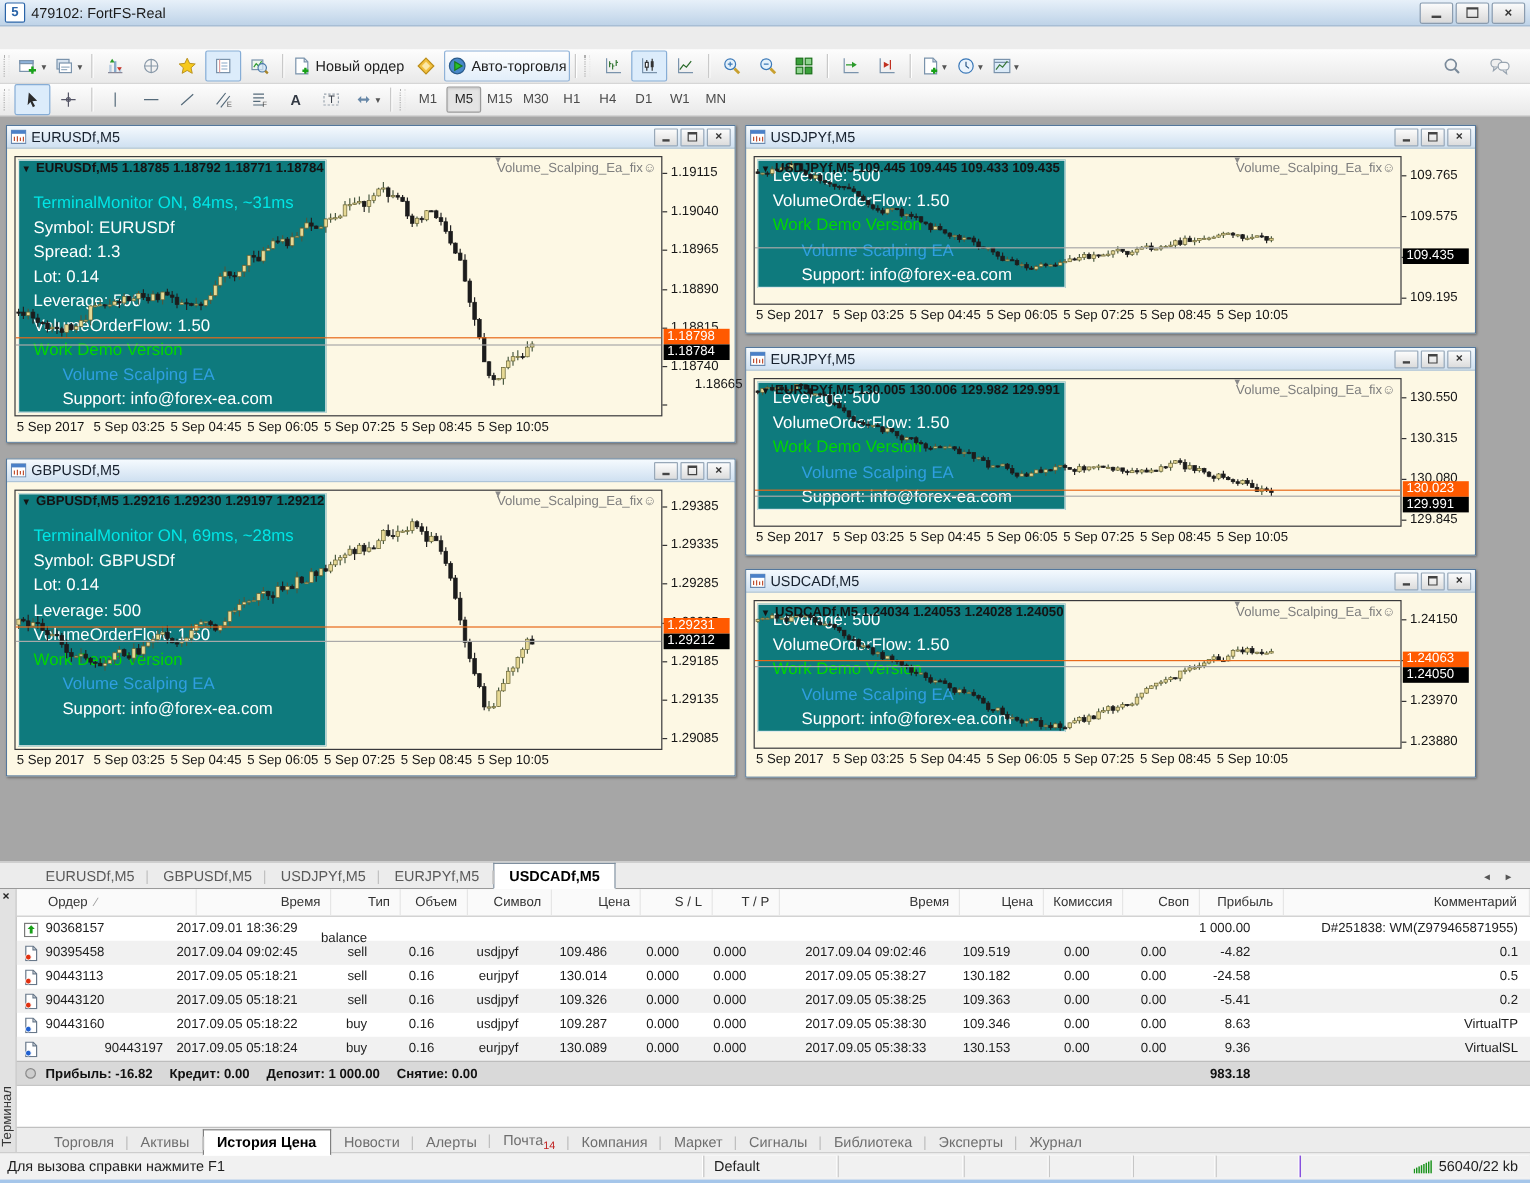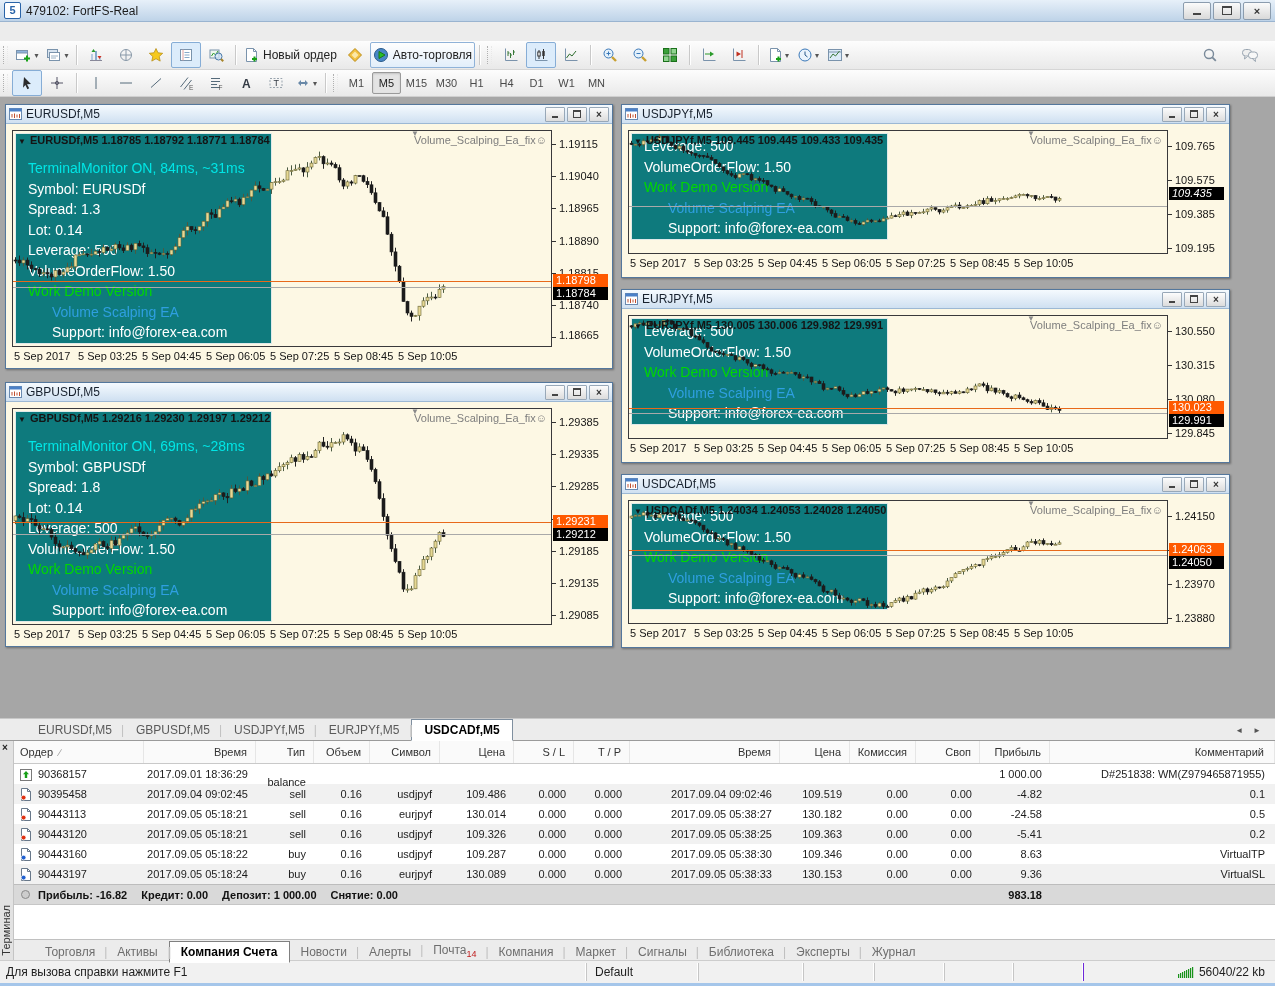--- a/index.html
+++ b/index.html
@@ -655,21 +655,21 @@
             <div class="ptick" style="top: 40px;">1.19040</div>
             <div class="pdash" style="top: 78px;"></div>
             <div class="ptick" style="top: 72px;">1.18965</div>
             <div class="pdash" style="top: 111px;"></div>
             <div class="ptick" style="top: 105px;">1.18890</div>
             <div class="pdash" style="top: 143px;"></div>
             <div class="ptick" style="top: 137px;">1.18815</div>
             <div class="pdash" style="top: 175px;"></div>
             <div class="ptick" style="top: 169px;">1.18740</div>
             <div class="pdash" style="top: 207px;"></div>
-            <div class="ptick" style="top: 199px;">1.18665</div>
+            <div class="ptick" style="top: 184px; margin-left: 20px;">1.18665</div>
             <div class="pbadge ask" style="top: 144px;">1.18798</div>
             <div class="pbadge bid" style="top: 157px;">1.18784</div>
           </div>
           <div class="taxis-label" style="left: 8px; top: 226px;">5 Sep 2017</div>
           <div class="taxis-label" style="left: 72px; top: 226px;">5 Sep 03:25</div>
           <div class="taxis-label" style="left: 136px; top: 226px;">5 Sep 04:45</div>
           <div class="taxis-label" style="left: 200px; top: 226px;">5 Sep 06:05</div>
           <div class="taxis-label" style="left: 264px; top: 226px;">5 Sep 07:25</div>
           <div class="taxis-label" style="left: 328px; top: 226px;">5 Sep 08:45</div>
           <div class="taxis-label" style="left: 392px; top: 226px;">5 Sep 10:05</div>
@@ -695,21 +695,20 @@
             <span class="wbtn">
               <span class="wb-cls">×</span>
             </span>
           </span>
       </div>
       <div class="cw-client">
           <div class="plot" style="height: 215px;">
             <div class="ea" style="padding-top: 24px; height: 210.5px;">
               <div class="ea-line ol-cyan">TerminalMonitor ON, 69ms, ~28ms</div>
               <div class="ea-line ol-white">Symbol: GBPUSDf</div>
-              <div class="ea-line ol-white">Spread: 1.8</div>
               <div class="ea-line ol-white">Lot: 0.14</div>
               <div class="ea-line ol-white">Leverage: 500</div>
               <div class="ea-line ol-white">VolumeOrderFlow: 1.50</div>
               <div class="ea-line ol-green">Work Demo Version</div>
               <div class="ea-line ol-blue indent">Volume Scalping EA</div>
               <div class="ea-line ol-white indent">Support: info@forex-ea.com</div>
             </div>
             <svg width="538" height="215">
               <line x1="2.5" y1="106.6" x2="2.5" y2="115.2" stroke="#4a5a42" stroke-width="1"></line>
               <rect x="1" y="107.0" width="3" height="4.8" fill="#e6d894" stroke="#6a6636" stroke-width="0.6"></rect>
@@ -1217,21 +1216,21 @@
           </div>
           <div class="paxis" style="height: 122px;">
             <div class="pdash" style="top: 16px;"></div>
             <div class="ptick" style="top: 10px;">109.765</div>
             <div class="pdash" style="top: 50px;"></div>
             <div class="ptick" style="top: 44px;">109.575</div>
             <div class="pdash" style="top: 84px;"></div>
             <div class="ptick" style="top: 78px;">109.385</div>
             <div class="pdash" style="top: 118px;"></div>
             <div class="ptick" style="top: 112px;">109.195</div>
-            <div class="pbadge bid" style="top: 57px; font-style: italic;">109.435</div>
+            <div class="pbadge bid" style="top: 77px;">109.435</div>
           </div>
           <div class="taxis-label" style="left: 8px; top: 133px;">5 Sep 2017</div>
           <div class="taxis-label" style="left: 72px; top: 133px;">5 Sep 03:25</div>
           <div class="taxis-label" style="left: 136px; top: 133px;">5 Sep 04:45</div>
           <div class="taxis-label" style="left: 200px; top: 133px;">5 Sep 06:05</div>
           <div class="taxis-label" style="left: 264px; top: 133px;">5 Sep 07:25</div>
           <div class="taxis-label" style="left: 328px; top: 133px;">5 Sep 08:45</div>
           <div class="taxis-label" style="left: 392px; top: 133px;">5 Sep 10:05</div>
         </div>
     </div>
@@ -1801,21 +1800,21 @@
       </span>
   </div>
 
   <div class="terminal">
     <div class="side-strip">
       <span class="terminal-close">×</span>
       <span class="vlabel">Терминал</span>
     </div>
     <div class="tcontent">
       <div class="thead" id="thead">
-          <div class="th left" style="width: 130px;">Ордер<span class="sort">∕</span></div>
+          <div class="th left" style="width: 130px; margin-left: 20px;">Ордер<span class="sort">∕</span></div>
           <div class="th" style="width: 112px;">Время</div>
           <div class="th" style="width: 58px;">Тип</div>
           <div class="th" style="width: 56px;">Объем</div>
           <div class="th" style="width: 70px;">Символ</div>
           <div class="th" style="width: 74px;">Цена</div>
           <div class="th" style="width: 60px;">S / L</div>
           <div class="th" style="width: 56px;">T / P</div>
           <div class="th" style="width: 150px;">Время</div>
           <div class="th" style="width: 70px;">Цена</div>
           <div class="th" style="width: 66px;">Комиссия</div>
@@ -1932,21 +1931,21 @@
             <div class="td" style="width: 60px;">0.000</div>
             <div class="td" style="width: 56px;">0.000</div>
             <div class="td" style="width: 150px;">2017.09.05 05:38:30</div>
             <div class="td" style="width: 70px;">109.346</div>
             <div class="td" style="width: 66px;">0.00</div>
             <div class="td" style="width: 64px;">0.00</div>
             <div class="td" style="width: 70px;">8.63</div>
             <div class="td" style="flex: 1 1 0%; padding-right: 10px;">VirtualTP</div>
           </div>
           <div class="tr alt">
-            <div class="td left" style="width: 130px;">
+            <div class="td left" style="width: 130px; justify-content: space-between;">
               <svg width="12" height="13">
                 <path d="M1.5 0.5h6l3 3v9h-9z" fill="#fff" stroke="#68788a"></path>
                 <path d="M7.5 0.5v3h3" fill="none" stroke="#68788a"></path>
                 <circle cx="3.6" cy="9.6" r="2.4" fill="#2060d0" stroke="#fff" stroke-width="0.7"></circle>
               </svg>
               <span>90443197</span>
             </div>
             <div class="td" style="width: 112px;">2017.09.05 05:18:24</div>
             <div class="td" style="width: 58px;">buy</div>
             <div class="td" style="width: 56px;">0.16</div>
@@ -1967,21 +1966,21 @@
         <span class="item">Прибыль: -16.82</span>
         <span class="item">Кредит: 0.00</span>
         <span class="item">Депозит: 1 000.00</span>
         <span class="item">Снятие: 0.00</span>
         <span class="sum-total">983.18</span>
       </div>
       <div class="tfill"></div>
       <div class="ttabs" id="ttabs">
           <span class="ttab">Торговля</span>
           <span class="ttab">Активы</span>
-          <span class="ttab active">Компания Счета</span>
+          <span class="ttab active">История Цена</span>
           <span class="ttab">Новости</span>
           <span class="ttab">Алерты</span>
           <span class="ttab">Почта<sub>14</sub></span>
           <span class="ttab">Компания</span>
           <span class="ttab">Маркет</span>
           <span class="ttab">Сигналы</span>
           <span class="ttab">Библиотека</span>
           <span class="ttab">Эксперты</span>
           <span class="ttab">Журнал</span>
         </div>

